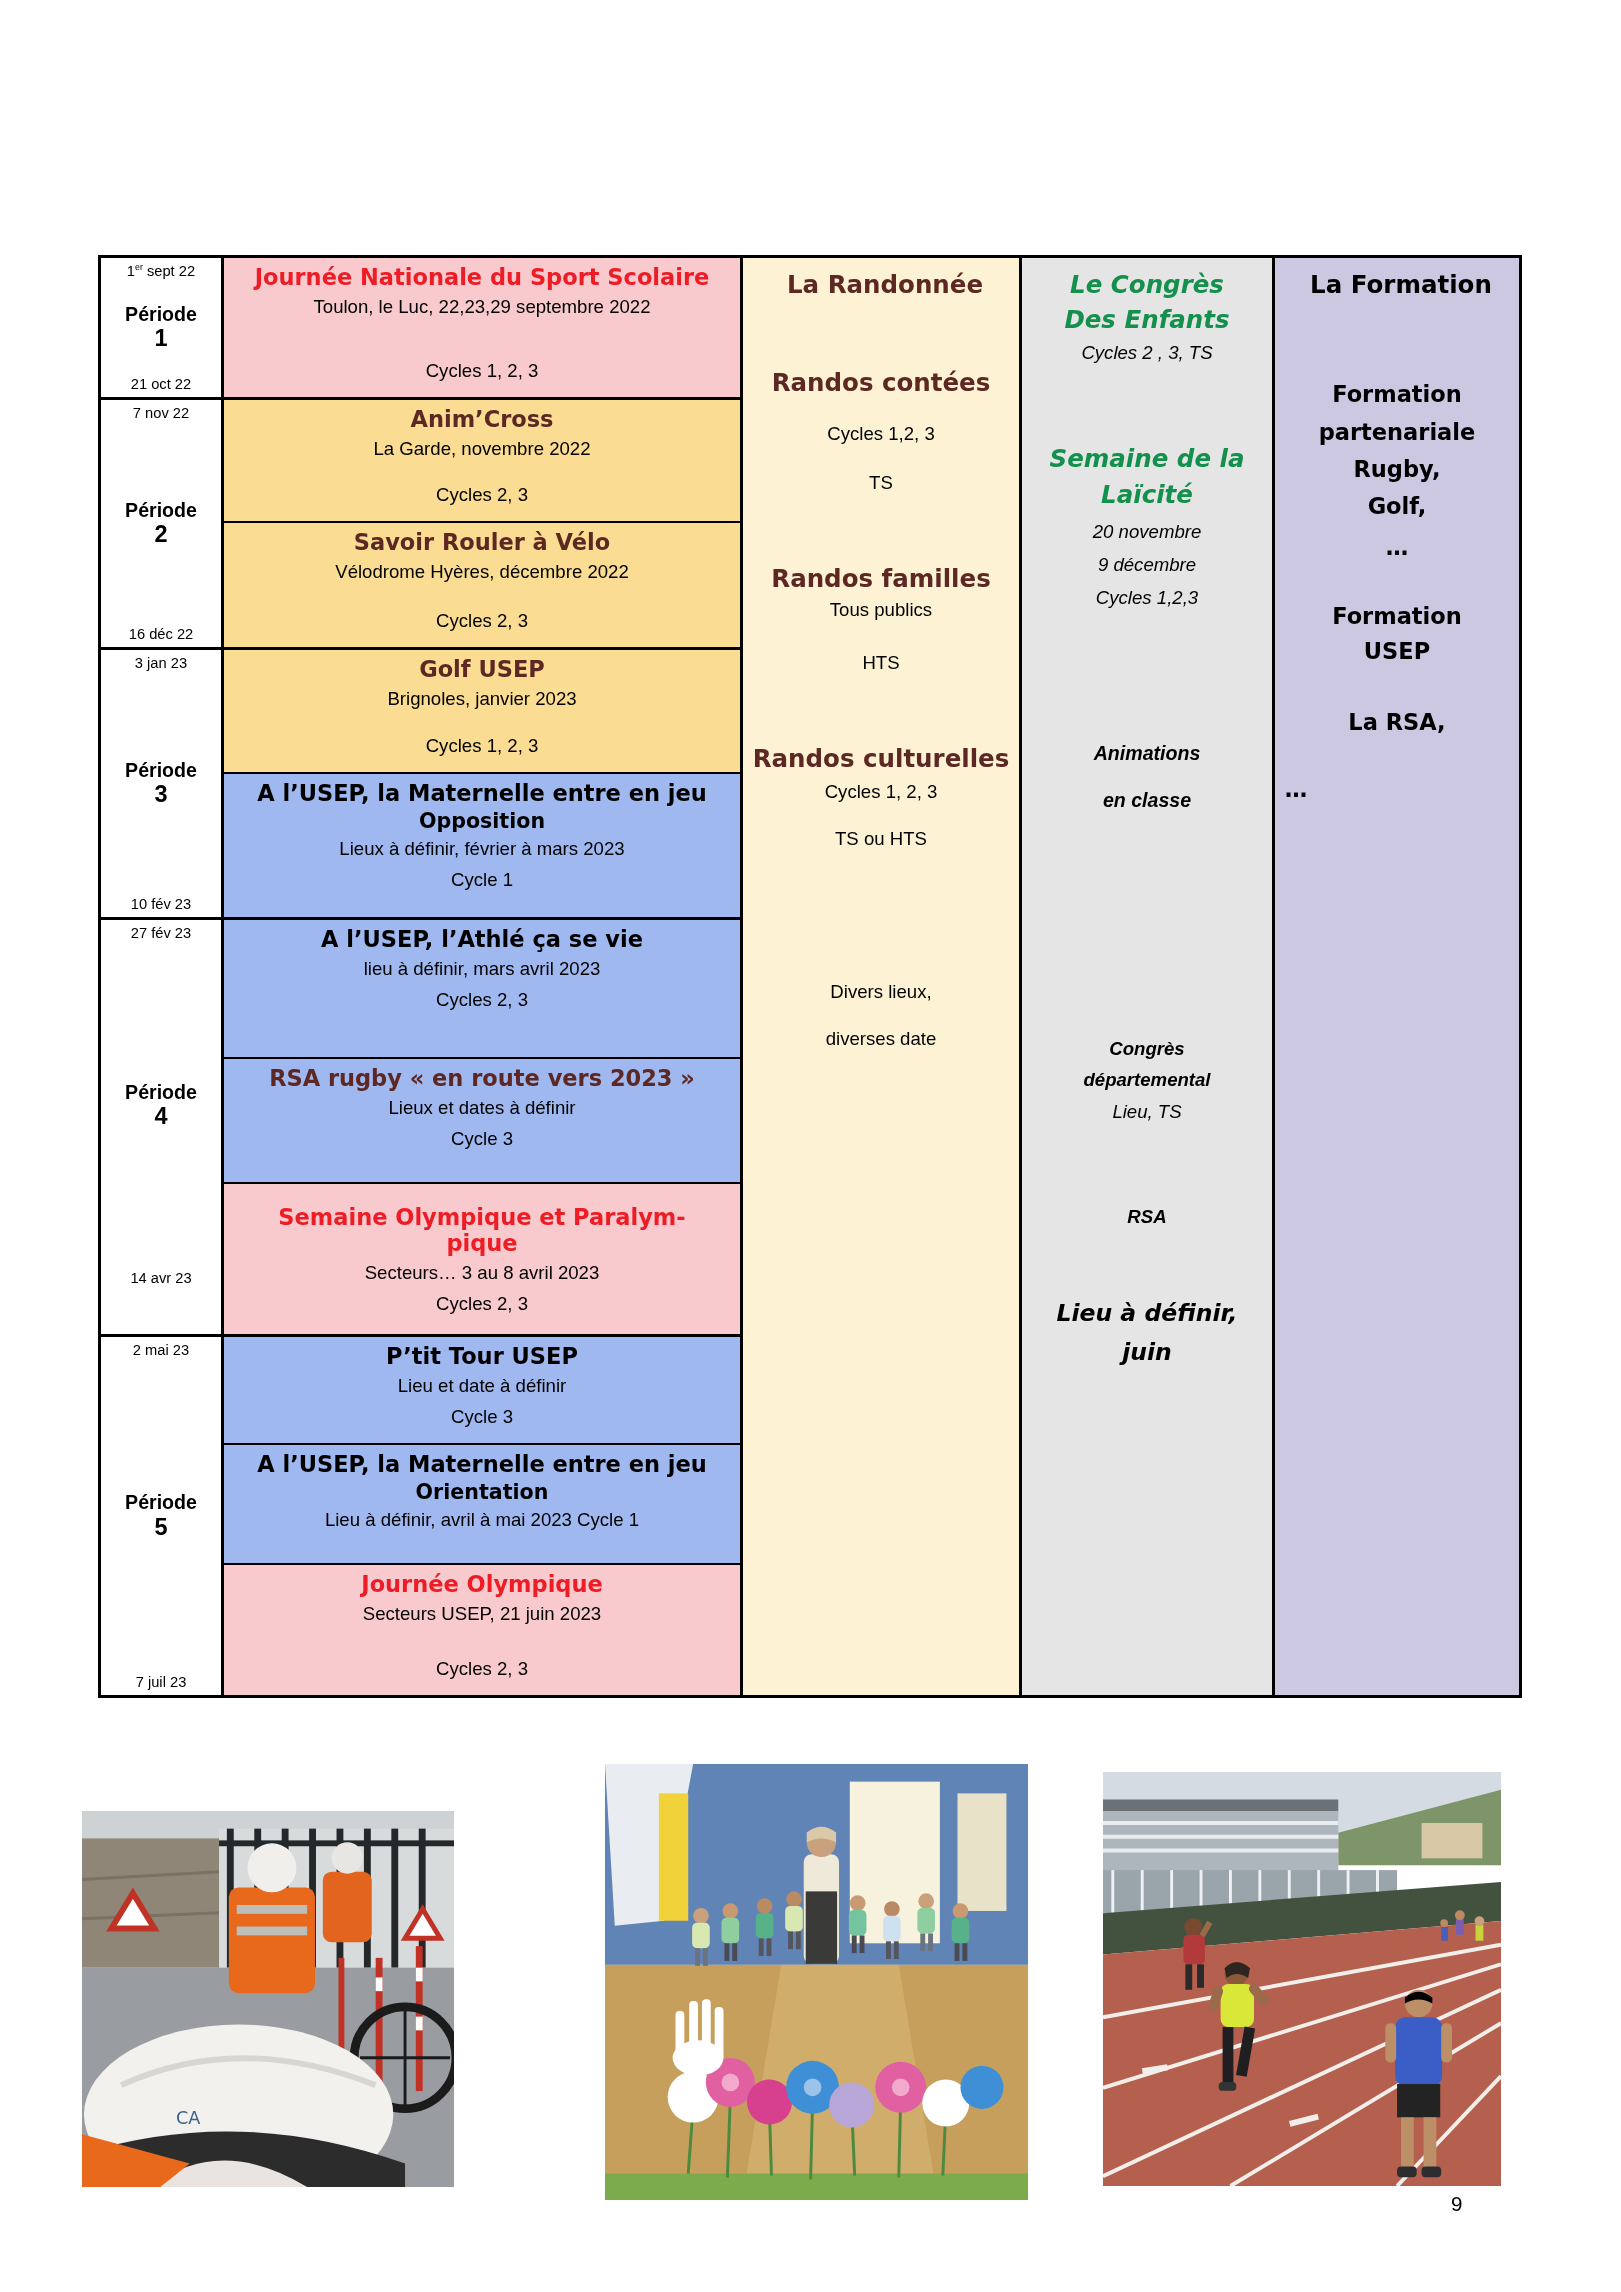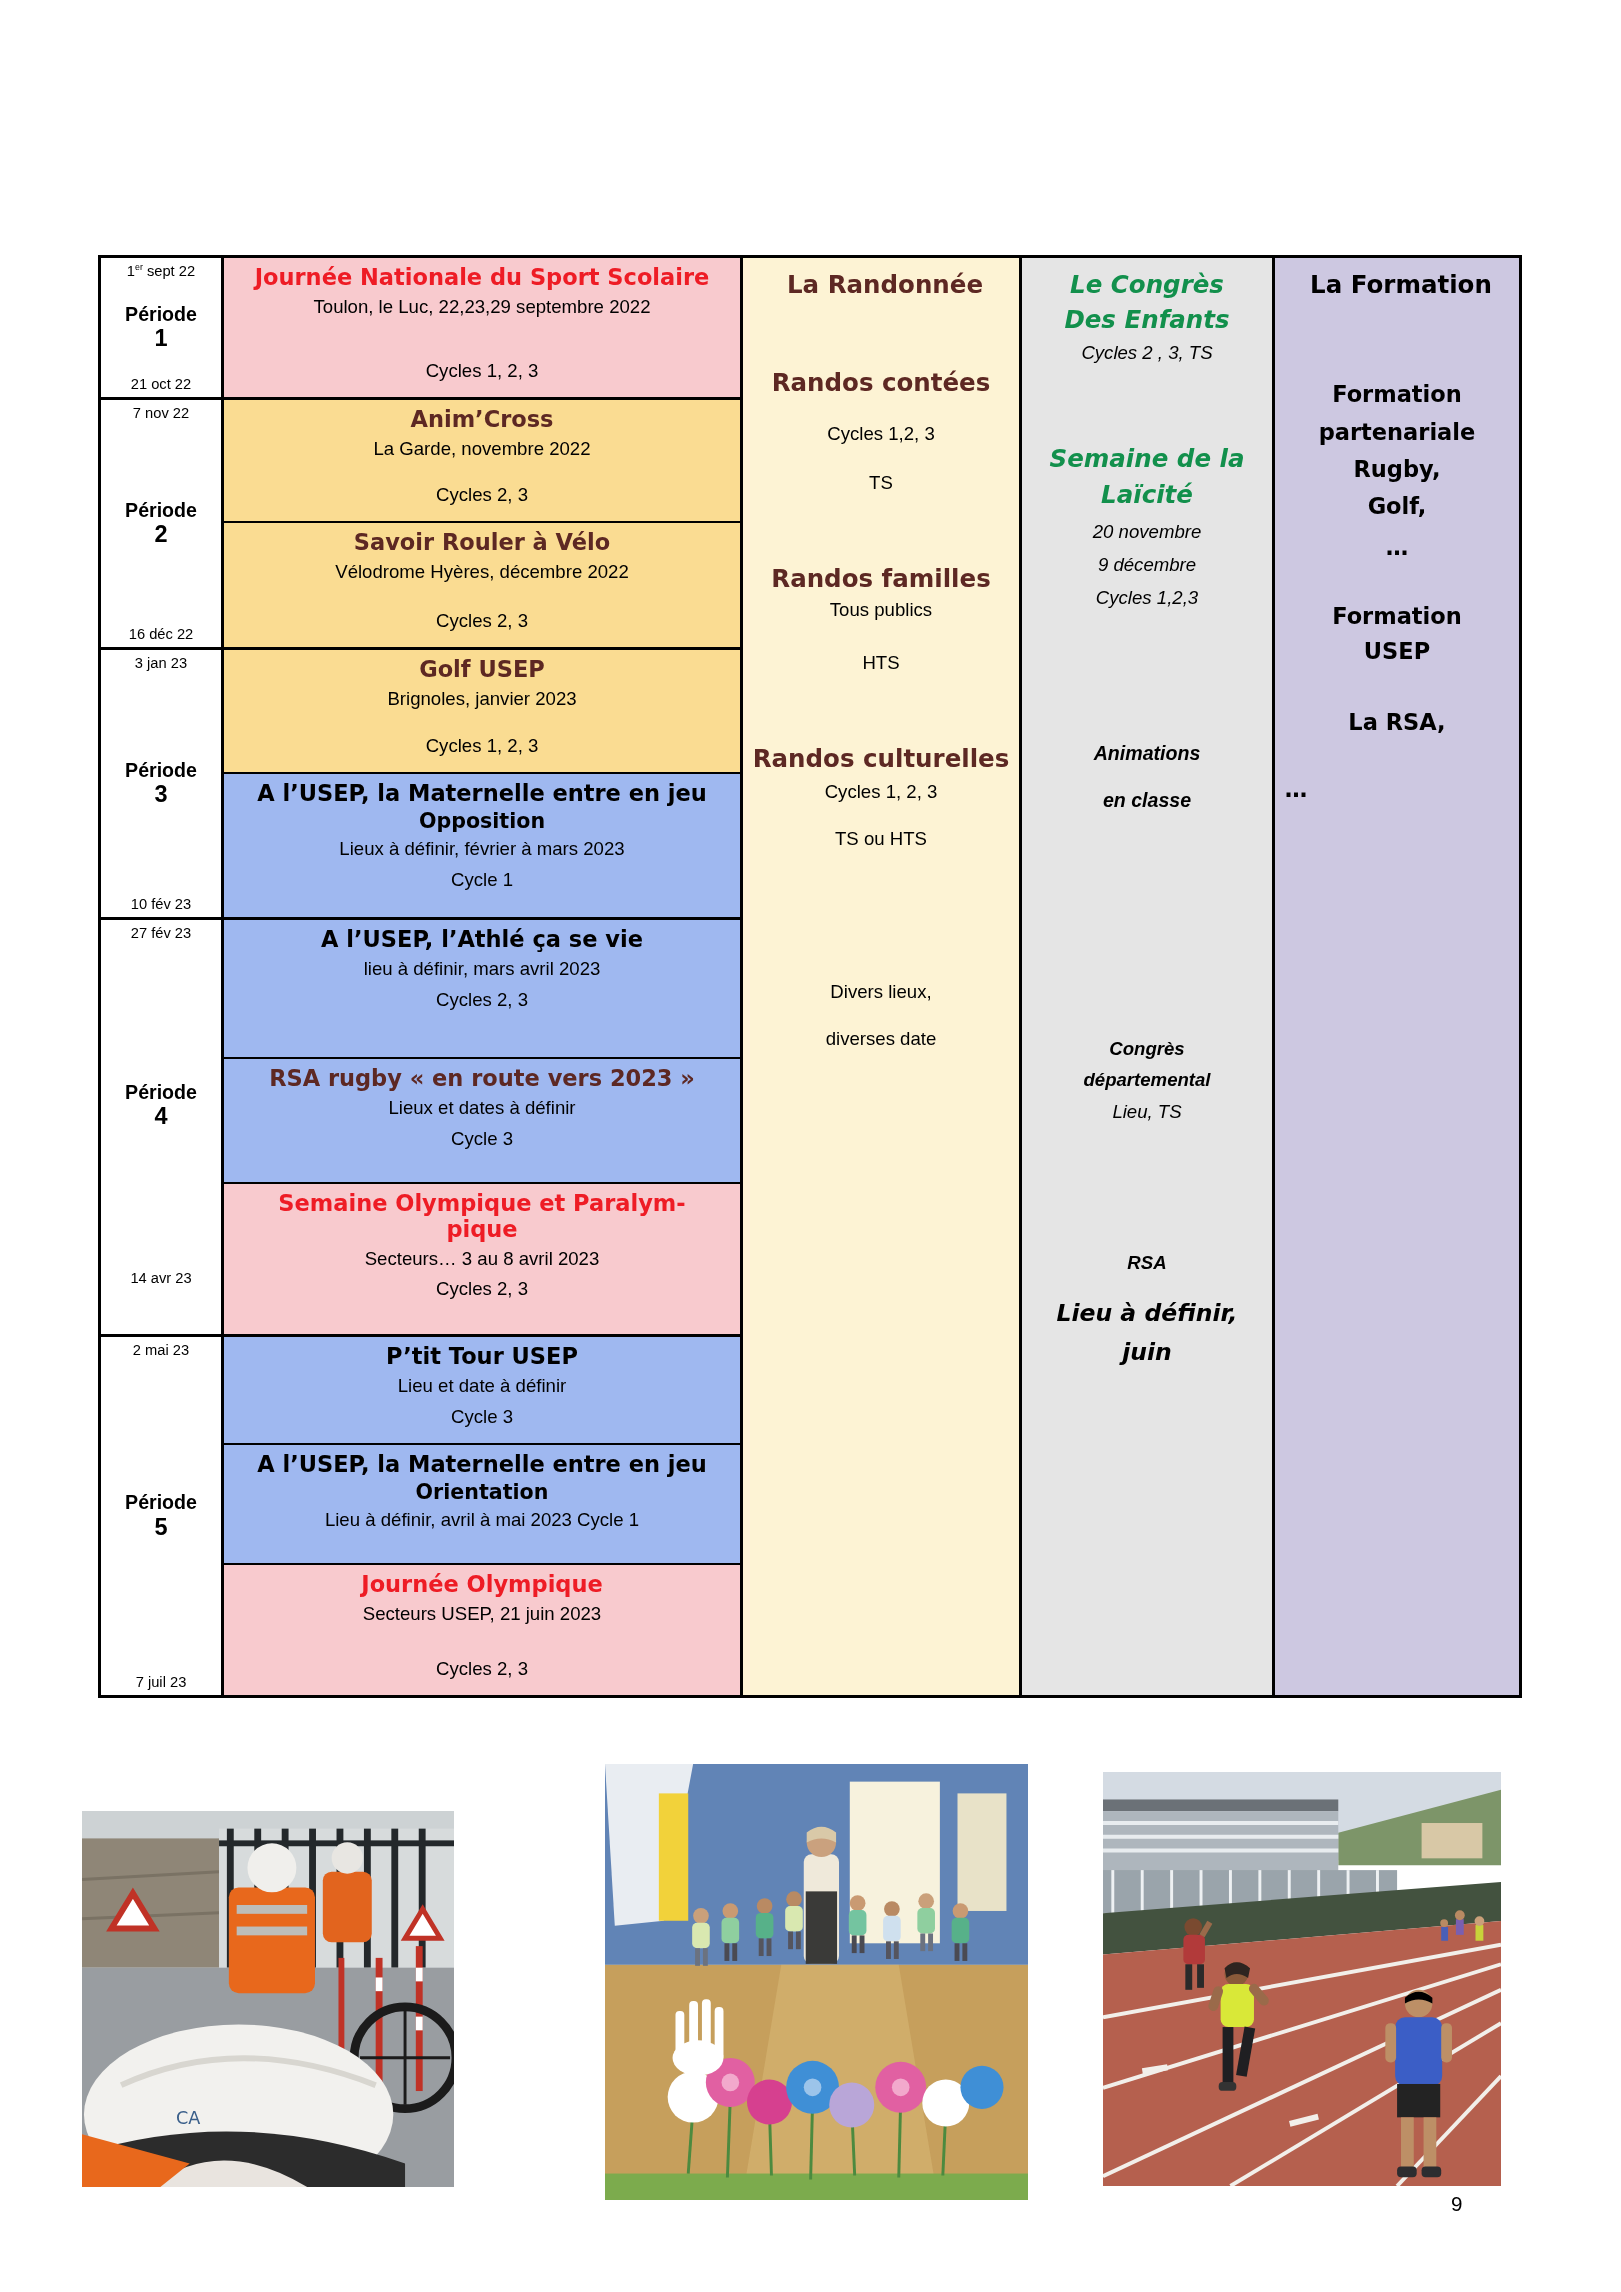--- a/index.html
+++ b/index.html
@@ -28,21 +28,21 @@
   .p-num{font-size:23.5px;font-weight:bold;line-height:1.1;}
   .p-end-raised{margin-bottom:43px;}
   
   .act-group{display:flex;flex-direction:column;box-sizing:border-box;border-bottom:3.9px solid #000;}
   .ag1{height:142px;}.ag2{height:250px;}.ag3{height:270px;}.ag4{height:417px;}.ag5{flex:1;border-bottom:none;}
   .act-cell{box-sizing:border-box;display:flex;flex-direction:column;align-items:center;
             padding:6.9px 9.8px 4.9px;text-align:center;}
   .divider{border-bottom:2.9px solid #000;}
   .h125{height:123px;}.h127{height:124px;}.h142{height:139px;}.h128{height:125px;}
   .h110{height:108px;}.h122{height:120px;}.fill{flex:1;}
-  .bg-pink{background:#F8CACE;}.bg-yellow{background:#FADC92;}.bg-blue{background:#9FB8F0;}
+  .bg-pink{background:#F8CACE;justify-content:center;}.bg-yellow{background:#FADC92;}.bg-blue{background:#9FB8F0;}
   .fancy{font-family:"DejaVu Sans",sans-serif;font-weight:bold;}
   .act-title{font-size:22.5px;line-height:1.15;}
   .t-red{color:#EE1C25;}.t-brown{color:#5D2823;}.t-blue{color:#000000;}
   .act-sub{font-size:20.6px;line-height:1.2;margin-top:2px;}
   .act-line{font-size:18.6px;line-height:1.45;margin-top:2.9px;}
   .act-cycles{font-size:18.6px;margin-top:5.9px;}
   .act-cycles.push{margin-top:auto;margin-bottom:9.8px;}
   
   .abs{position:absolute;left:0;right:0;text-align:center;line-height:1.2;}
   .col-head{font-size:24.5px;padding-left:8px;}
@@ -206,21 +206,21 @@
       <div class="abs fancy congres-head" style="top:186px">Semaine de la</div>
       <div class="abs fancy congres-head" style="top:222px">Laïcité</div>
       <div class="abs congres-line" style="top:263px">20 novembre</div>
       <div class="abs congres-line" style="top:296px">9 décembre</div>
       <div class="abs congres-line" style="top:329px">Cycles 1,2,3</div>
       <div class="abs semi" style="top:484px">Animations</div>
       <div class="abs semi" style="top:531px">en classe</div>
       <div class="abs bold19" style="top:780px">Congrès</div>
       <div class="abs bold19" style="top:811px">départemental</div>
       <div class="abs congres-line" style="top:843px">Lieu, TS</div>
-      <div class="abs bold19" style="top:994px">RSA</div>
+      <div class="abs bold19" style="top:948px">RSA</div>
       <div class="abs fancy congres-fancy" style="top:1041px">Lieu à définir,</div>
       <div class="abs fancy congres-fancy" style="top:1080px">juin</div>
     </div>
 
     <div class="col col-formation">
       <div class="abs fancy col-head" style="top:11.8px">La Formation</div>
       <div class="abs fancy formation-line" style="top:123px">Formation</div>
       <div class="abs fancy formation-line" style="top:161px">partenariale</div>
       <div class="abs fancy formation-line" style="top:198px">Rugby,</div>
       <div class="abs fancy formation-line" style="top:235px">Golf,</div>

